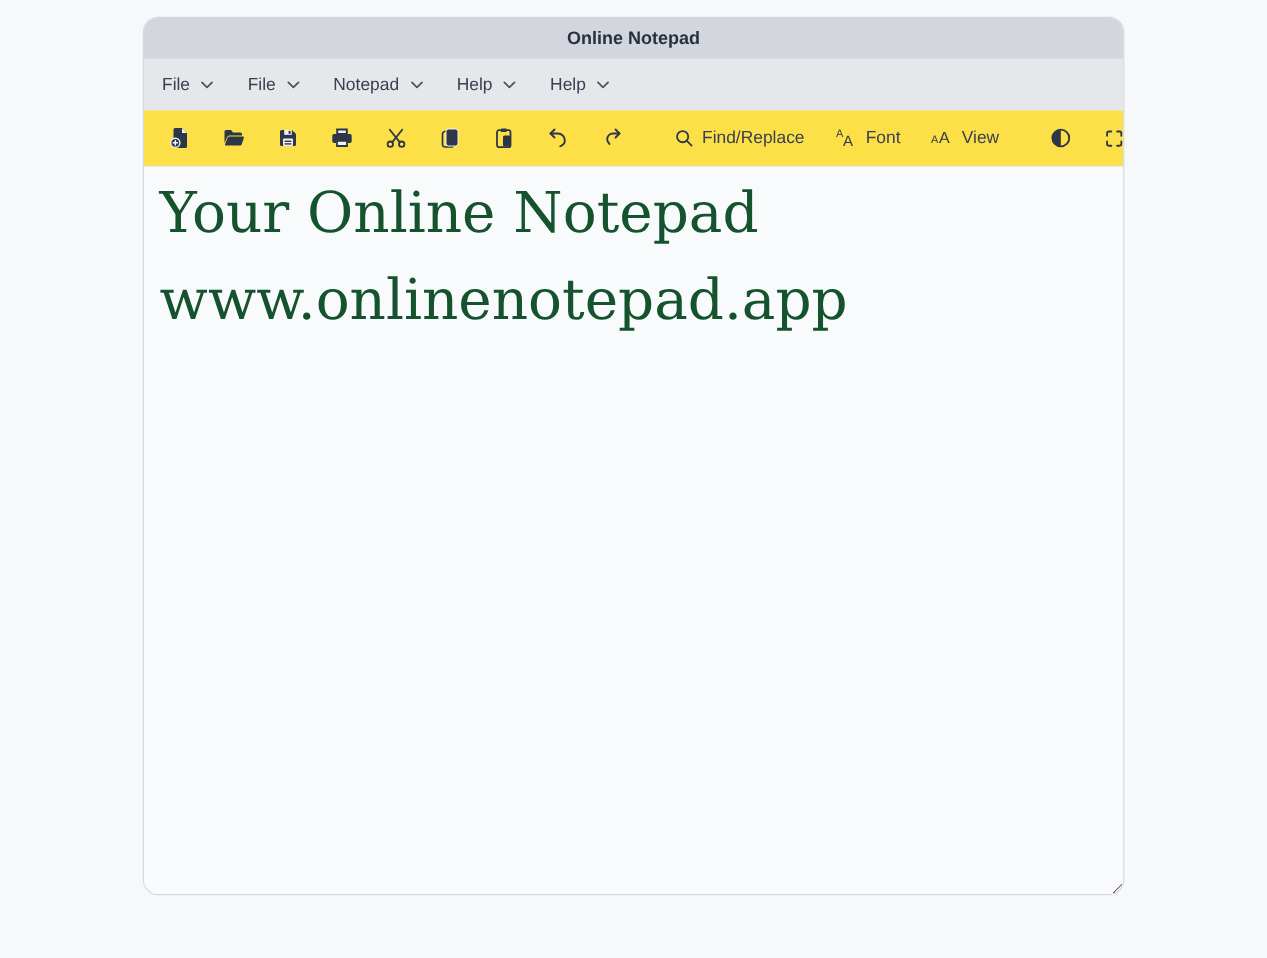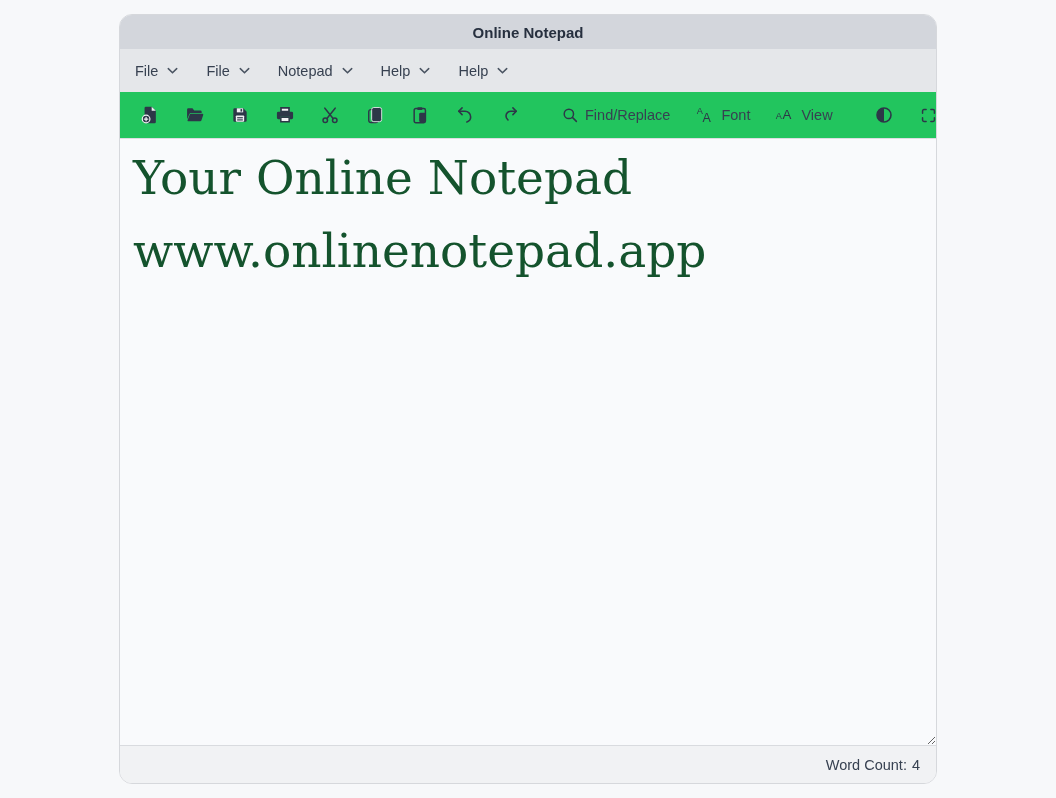--- a/index.html
+++ b/index.html
@@ -35,21 +35,21 @@
   .menu-item {
     display: flex; align-items: center; gap: 7px;
     font-size: 14.5px; color: #374151; cursor: pointer;
     background: none; border: none; padding: 2px 2px;
     font-family: "Liberation Sans", sans-serif;
   }
   .chev { display: flex; align-items: center; }
   
   .toolbar {
     height: 47px;
-    background: #22c55e;
+    background: #fde047;
     display: flex; align-items: center;
     padding: 0 14px;
     border-bottom: 1px solid #dcdee2;
   }
   .tbtn {
     display: flex; align-items: center; gap: 6px;
     background: none; border: none; cursor: pointer;
     padding: 4px 6px; margin-right: 13px;
     color: #374151; font-size: 14.5px;
     font-family: "Liberation Sans", sans-serif;
@@ -275,18 +275,14 @@
         </svg>
       </span>
     </button>
   </div>
 
   <div class="editor-wrap">
     <textarea class="editor" spellcheck="false" style="">Your Online Notepad
 www.onlinenotepad.app</textarea>
   </div>
 
-  <div class="statusbar">
-    <span>Word Count:</span>
-    <span>4</span>
-  </div>
 
 </div>
 
 </body></html>

